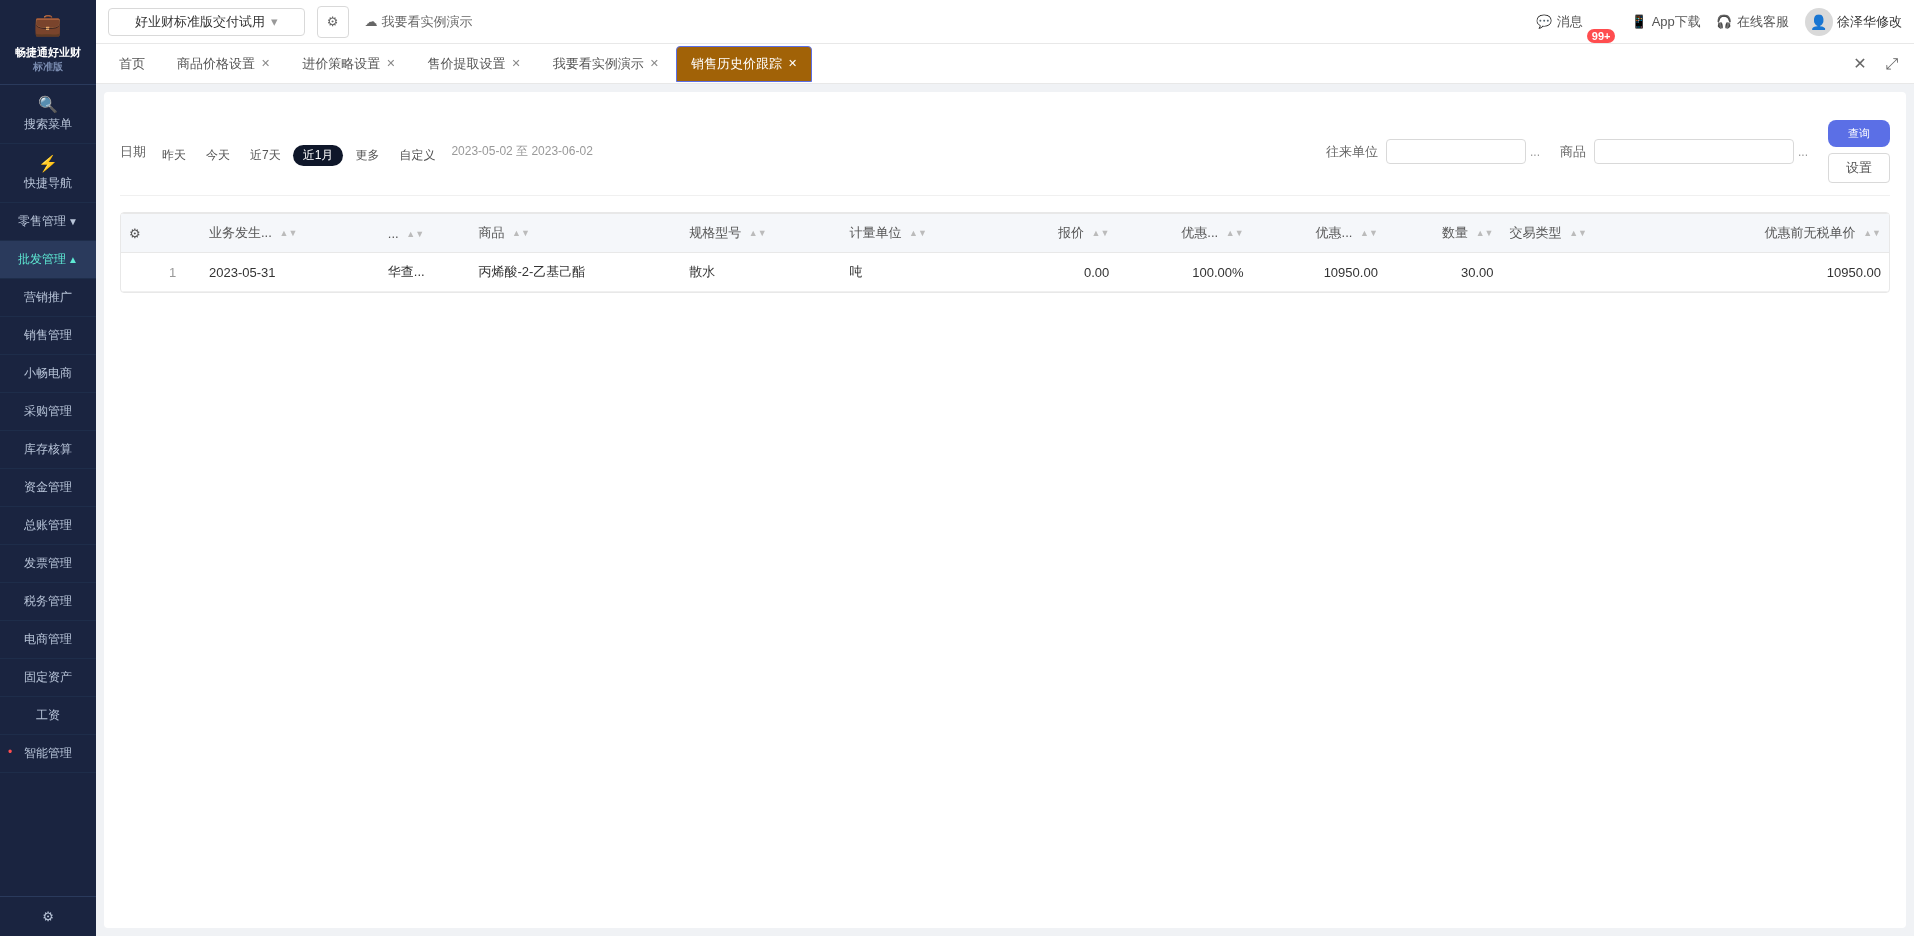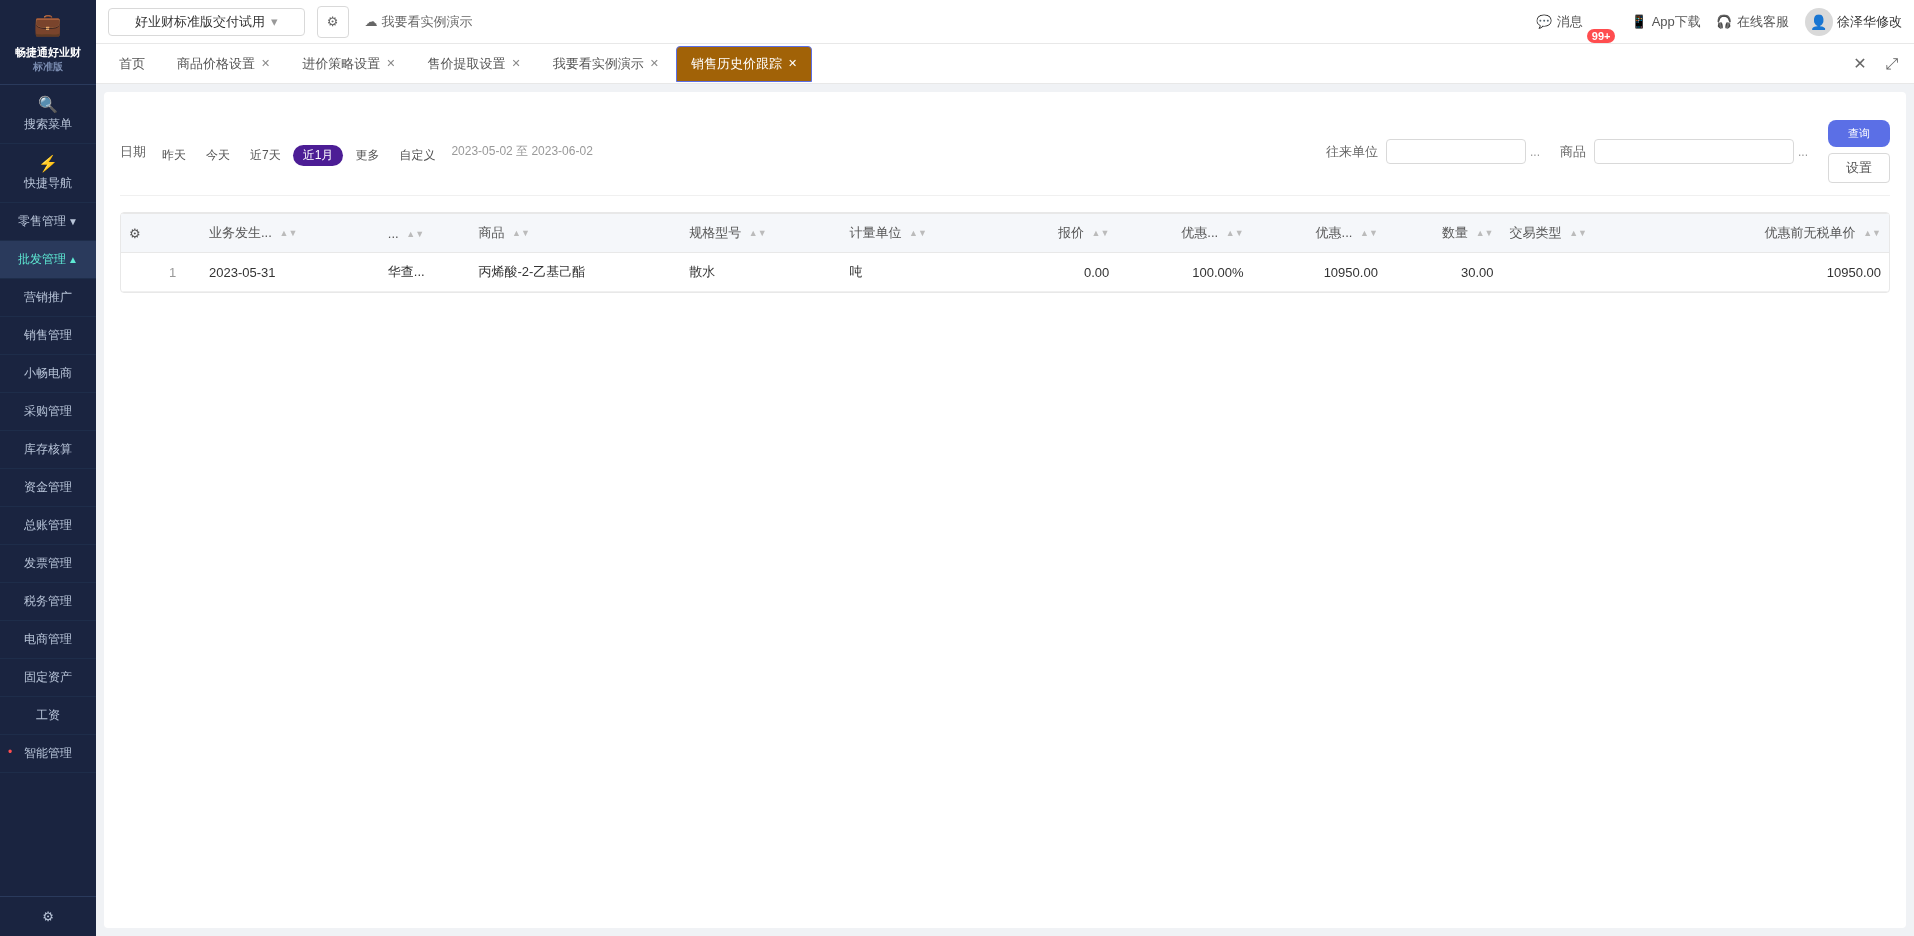--- a/index.html
+++ b/index.html
@@ -223,21 +223,21 @@
       display: flex; align-items: center; gap: 4px; margin-top: 8px;
     }
     .date-option {
       padding: 2px 8px;
       cursor: pointer;
       font-size: 12px;
       color: #555;
       border-radius: 2px;
     }
     .date-option.active {
-      background: #4c1d95;
+      background: #0f172a;
       color: white;
       border-radius: 12px;
       padding: 2px 10px;
     }
     .date-range {
       font-size: 12px; color: #999;
     }
     .filter-input-group {
       display: flex; align-items: center; gap: 4px;
     }

